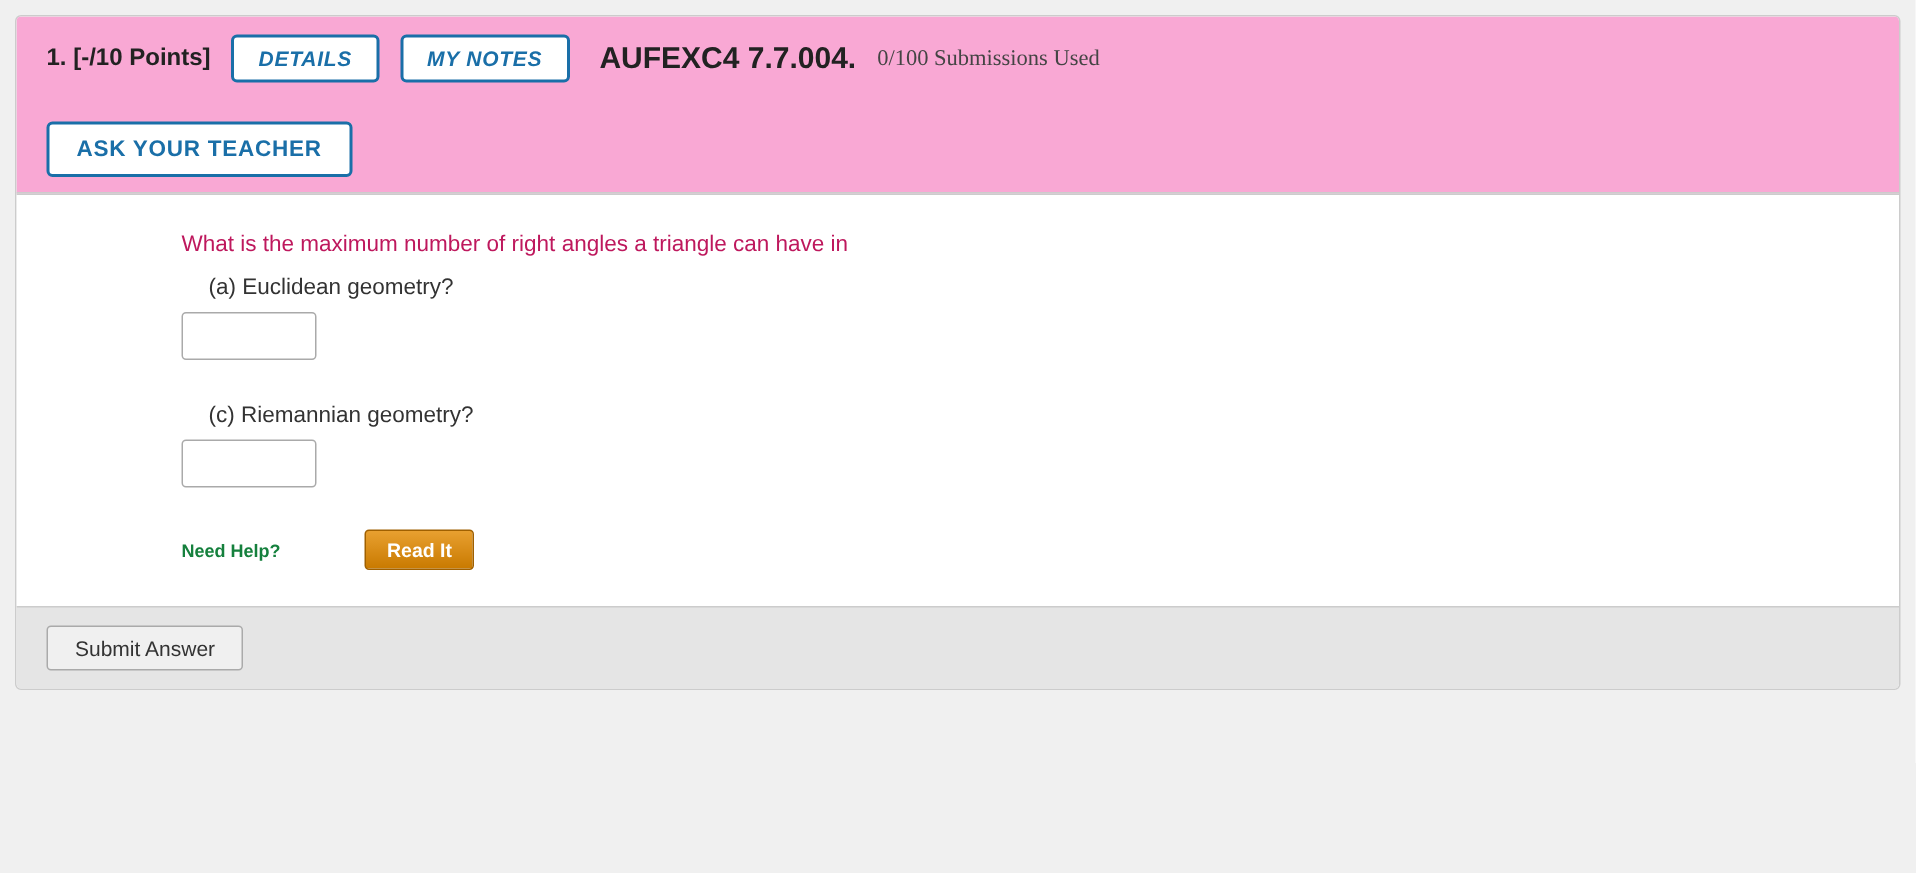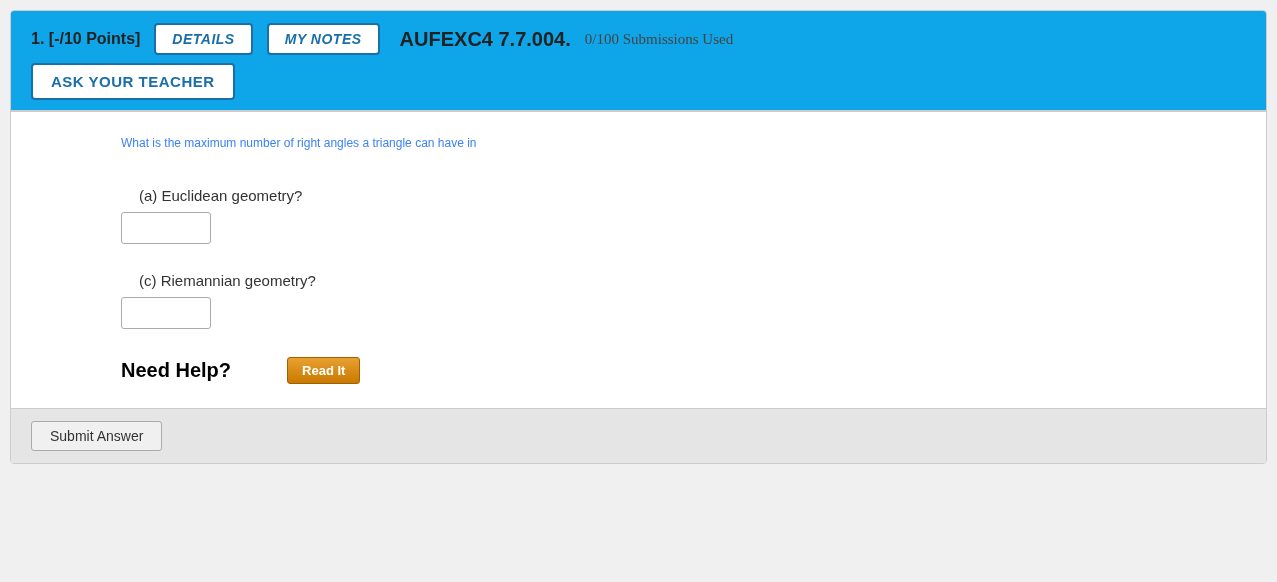--- a/index.html
+++ b/index.html
@@ -22,26 +22,26 @@
     .outer-container {
       width: 1257px;
       background: #ffffff;
       border: 1px solid #cccccc;
       border-radius: 4px;
       overflow: hidden;
     }
 
     
     .header-bar {
-      background: #0ea5e9;
+      background: #f9a8d4;
       border-bottom: 1px solid #cccccc;
       padding: 12px 20px 10px 20px;
       display: flex;
       flex-direction: column;
-      gap: 8px;
+      gap: 26px;
     }
 
     .header-top-row {
       display: flex;
       align-items: center;
       gap: 14px;
     }
 
     .question-number {
       font-size: 16px;
@@ -89,23 +89,23 @@
       align-self: flex-start;
     }
 
     
     .main-content {
       background: #ffffff;
       padding: 24px 30px 20px 110px;
     }
 
     .question-text {
-      font-size: 12px;
-      color: #3b82f6;
-      margin-bottom: 37px;
+      font-size: 15px;
+      color: #be185d;
+      margin-bottom: 12px;
     }
 
     .sub-question {
       margin-bottom: 28px;
     }
 
     .sub-question-label {
       font-size: 15px;
       color: #333;
       margin-bottom: 8px;
@@ -126,23 +126,23 @@
     
     .need-help-row {
       display: flex;
       align-items: center;
       gap: 12px;
       margin-top: 8px;
       margin-bottom: 4px;
     }
 
     .need-help-text {
-      font-size: 20px;
-      font-weight: bold;
-      color: #000000;
+      font-size: 12px;
+      font-weight: bold;
+      color: #15803d;
     }
 
     .read-it-btn {
       background: linear-gradient(to bottom, #e8a030, #c97a00);
       border: 1px solid #a06000;
       color: #ffffff;
       font-size: 13px;
       font-weight: bold;
       padding: 5px 14px;
       border-radius: 3px;

